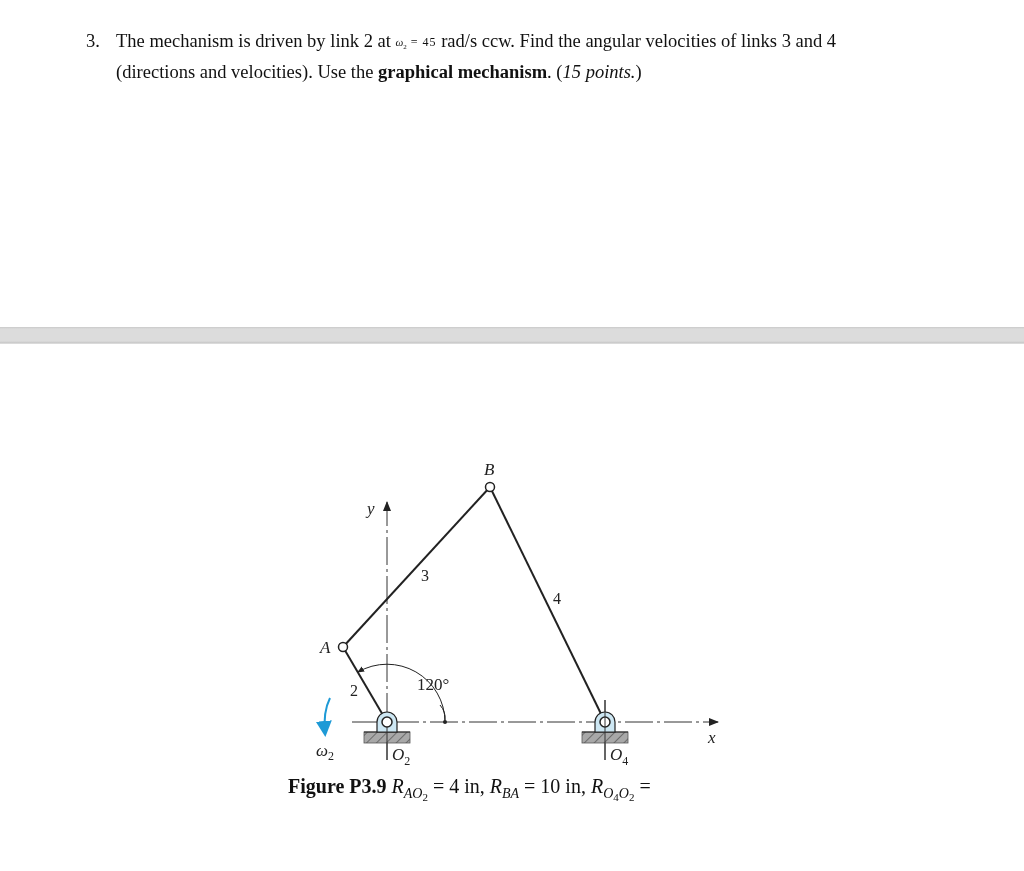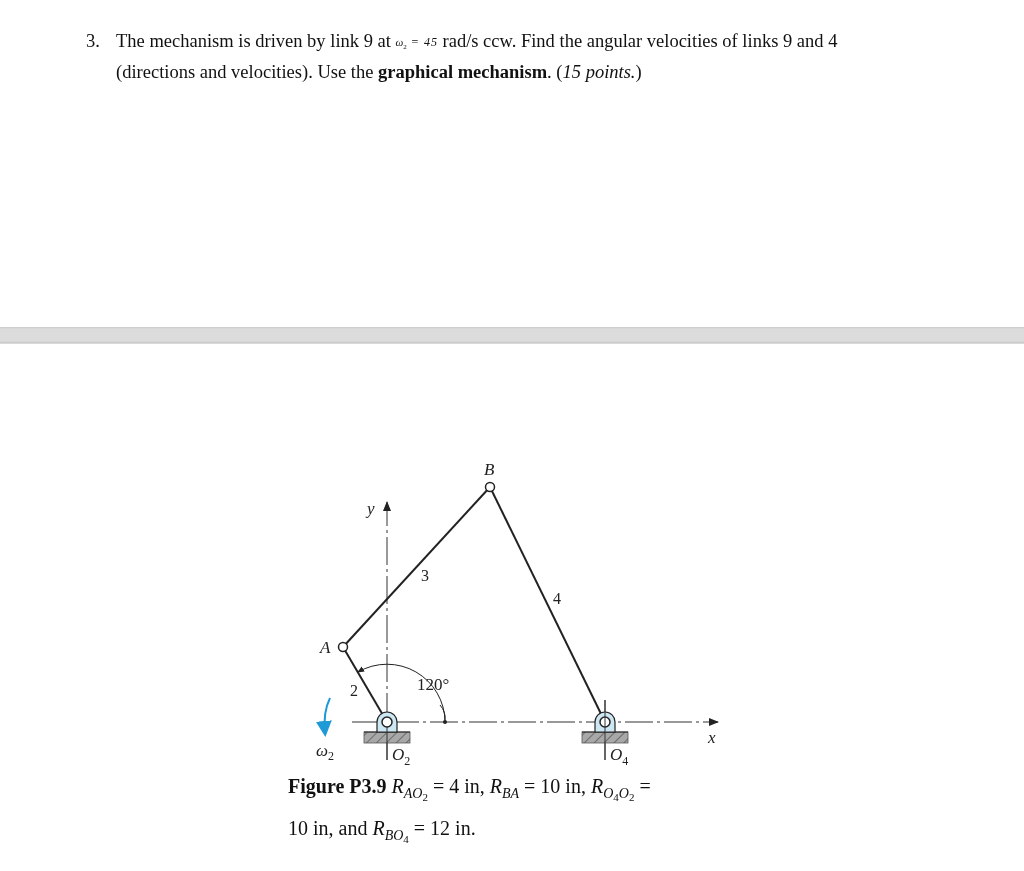--- a/index.html
+++ b/index.html
@@ -5,37 +5,37 @@
   html, body { margin:0; padding:0; background:#ffffff; }
   body { width:1024px; height:871px; position:relative; overflow:hidden;
          font-family:"Liberation Serif", "DejaVu Serif", serif; color:#111; }
   .problem { position:absolute; left:86px; top:26px; width:900px; font-size:18.5px; line-height:31px; }
   .problem .num { position:absolute; left:0; top:0; }
   .problem .line { position:absolute; left:30px; white-space:nowrap; }
   .problem .l1 { top:0; }
   .problem .l2 { top:31px; }
   .omega-inline { font-size:11px; font-style:italic; vertical-align:1px; }
   .omega-inline sub { font-size:7px; font-style:normal; }
-  .eq-small { font-size:12px; vertical-align:1px; letter-spacing:1px;font-style:italic; }
+  .eq-small { font-size:12px; vertical-align:1px; letter-spacing:1px; }
   b { font-weight:bold; }
   i { font-style:italic;margin-top:25px; }
   .divider { position:absolute; left:0; top:327px; width:1024px; height:17px;
              background:linear-gradient(#c9c9c9 0px, #dcdcdc 2px, #dcdcdc 14px, #c6c6c6 16px, #eeeeee 17px); }
   svg.fig { position:absolute; left:0; top:0; }
   .caption { position:absolute; left:288px; top:771px; font-size:20px; line-height:31px; white-space:nowrap;font-family:Liberation Serif, serif; }
   .caption sub { font-size:14px; vertical-align:-5px; }
   .caption sub sub { font-size:11px; vertical-align:-3px; }
 </style>
 </head>
 <body>
 
 <div class="problem">
   <span class="num">3.</span>
   <div class="line l1">
-    <span>The mechanism is driven by link 9 at </span><span class="omega-inline"><span>ω</span><sub>2</sub></span><span class="eq-small"> = 45</span><span> rad/s ccw. Find the angular velocities of links 9 and 4</span>
+    <span>The mechanism is driven by link 2 at </span><span class="omega-inline"><span>ω</span><sub>2</sub></span><span class="eq-small"> = 45</span><span> rad/s ccw. Find the angular velocities of links 3 and 4</span>
   </div>
   <div class="line l2">
     <span>(directions and velocities). Use the </span><b>graphical mechanism</b><span>. (</span><i>15 points.</i><span>)</span>
   </div>
 </div>
 
 <div class="divider"></div>
 
 <svg class="fig" width="1024" height="871" viewBox="0 0 1024 871">
   <defs>
@@ -105,16 +105,13 @@
   <text x="316" y="756" font-family="Liberation Serif, serif" font-size="17" font-style="italic" fill="#222"><tspan>ω</tspan><tspan font-size="12" font-style="normal" dy="4">2</tspan></text>
   <text x="392" y="760" font-family="Liberation Serif, serif" font-size="17" font-style="italic" fill="#222"><tspan>O</tspan><tspan font-size="12" font-style="normal" dy="5">2</tspan></text>
   <text x="610" y="760" font-family="Liberation Serif, serif" font-size="17" font-style="italic" fill="#222"><tspan>O</tspan><tspan font-size="12" font-style="normal" dy="5">4</tspan></text>
 </svg>
 
 <div class="caption">
   <div>
     <b>Figure P3.9</b>
     <i>R</i><sub><i>AO</i><sub>2</sub></sub><span> = 4 in, </span><i>R</i><sub><i>BA</i></sub><span> = 10 in, </span><i>R</i><sub><i>O</i><sub>4</sub><i>O</i><sub>2</sub></sub><span> =</span>
   </div>
-  <div>
-    <span>10 in, and </span><i>R</i><sub><i>BO</i><sub>4</sub></sub><span> = 12 in.</span>
-  </div>
 </div>
 
 </body></html>

